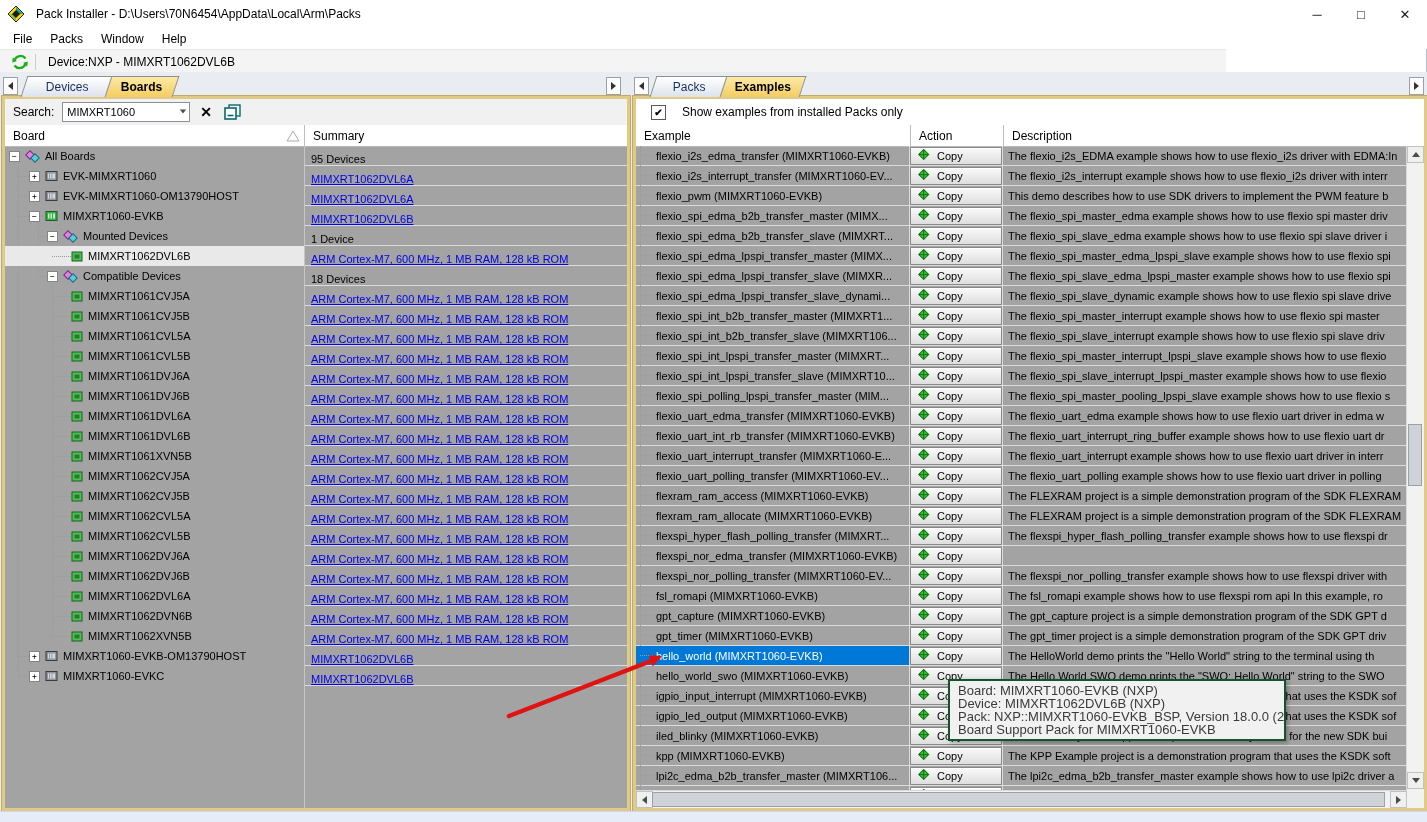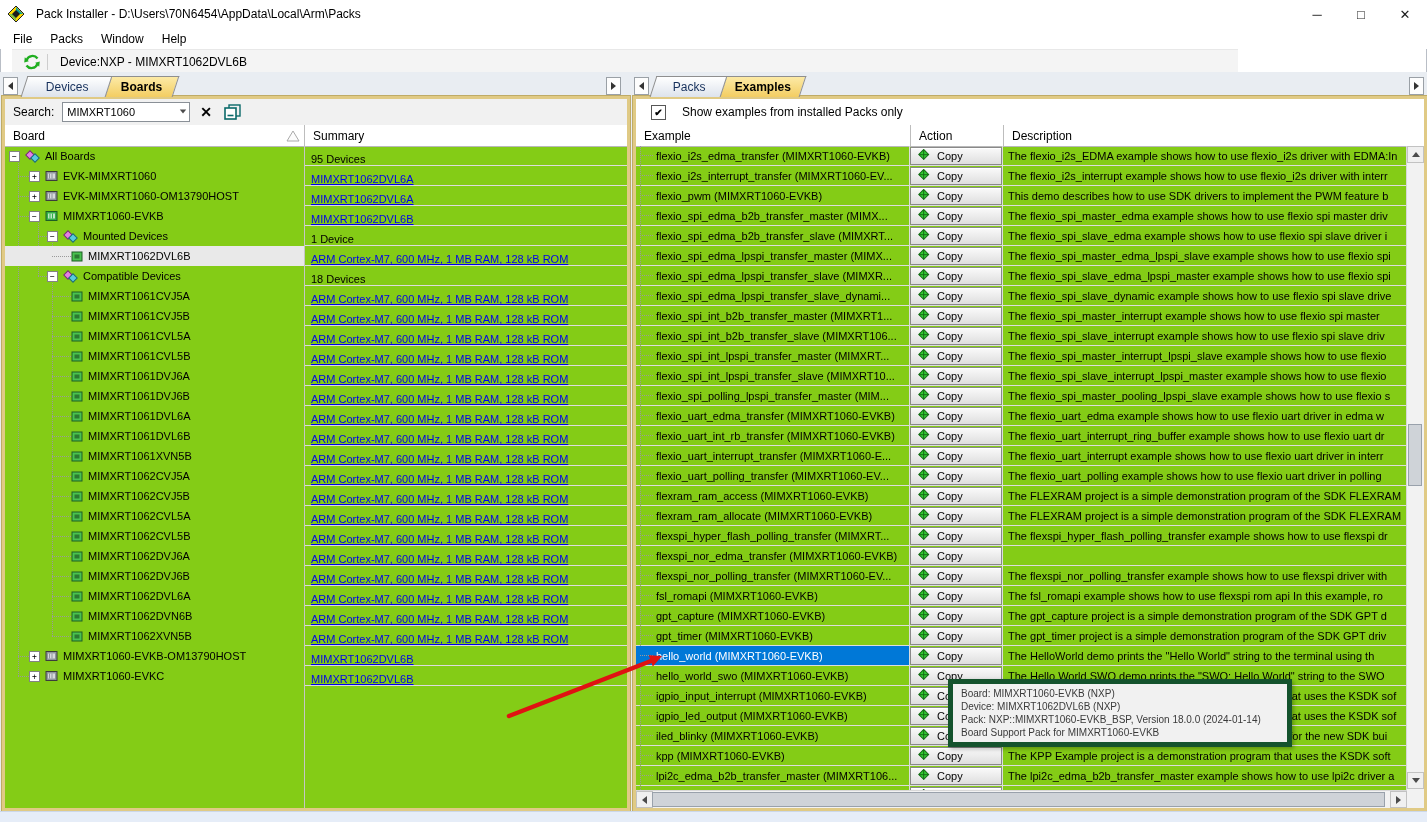--- a/index.html
+++ b/index.html
@@ -15,21 +15,21 @@
   .win-btn{top:0;width:44px;height:28px;display:flex;align-items:center;justify-content:center;
            font-size:13px;color:#1a1a1a}
   #btn-min{left:1295px}#btn-max{left:1339px}#btn-close{left:1383px}
 
   
   #menubar{left:0;top:28px;width:1427px;height:21px;display:flex;align-items:center;
            font-size:12px;padding-left:4px;background:#fff}
   .menu-item{padding:2px 9px}
 
   
-  #toolbar{left:12px;top:49px;width:1226px;height:23px;background:#f4f4f4;
+  #toolbar{left:0;top:49px;width:1226px;height:23px;background:#f4f4f4;
            border-top:1px solid #e8e8e8;border-bottom:1px solid #d2d2d2;
            display:flex;align-items:center;font-size:12px}
   #refresh-btn{margin-left:9px;width:22px;height:20px;display:flex;align-items:center;justify-content:center}
   .tb-sep{width:1px;height:16px;background:#cdcdcd;margin:0 6px 0 4px}
   #device-label{margin-left:6px}
   #device-value{margin-left:0}
 
   
   #workspace{left:0;top:72px;width:1427px;height:750px;background:#e9edf2}
   #bottom-strip{left:0;top:811px;width:1427px;height:11px;background:#e6edf8;border-top:1px solid #ccd8ea}
@@ -39,21 +39,21 @@
   #left-panel{left:2px;width:628px}
   #right-panel{left:633px;width:794px}
   .tabs-row{position:absolute;left:0;top:0;right:0;height:21px}
   .tab-scroll{position:absolute;top:2px;width:13px;height:16px;background:#fdfdfd;
               border:1px solid #9aa0a6;display:flex;align-items:center;justify-content:center}
   .tab{position:absolute;top:1px;height:20px;transform:skewX(-18deg);
        border:1px solid #8f8f8f;border-bottom:none;display:flex;align-items:center;justify-content:center}
   .tab>span{transform:skewX(18deg);font-size:12px;white-space:nowrap}
   .tab.inactive{background:linear-gradient(#ffffff,#dde3ec);color:#16305c;z-index:1}
   .tab.active{background:linear-gradient(#fceaa6,#f3cd62);color:#000;font-weight:bold;z-index:2}
-  .frame{position:absolute;left:0;right:0;top:21px;bottom:0;background:#84cc16;
+  .frame{position:absolute;left:0;right:0;top:21px;bottom:0;background:#a3a3a3;
          border:3px solid #e0ca85;box-shadow:0 0 0 1px #bfab66}
 
   
   .search-row{position:absolute;left:0;right:0;top:0;height:26px;background:#f1f1f1;
               border-bottom:1px solid #cfcfcf;display:flex;align-items:center;font-size:12px}
   #search-label{margin-left:8px}
   #search-combo{margin-left:8px;width:122px;height:18px;background:#fff;border:1px solid #8a9097;
                 display:flex;align-items:center;font-size:11px;padding-left:4px;position:relative}
   .combo-arrow{position:absolute;right:2px;top:6px}
   #search-clear{margin-left:10px;font-size:14px;font-weight:bold;line-height:14px}
@@ -111,22 +111,22 @@
   #h-right{top:0;bottom:0;right:0;width:15px}
   #h-thumb{position:absolute;top:1px;bottom:1px;left:16px;right:22px;background:#cfd3d8;border:1px solid #99a1ab}
   .tri-up{width:0;height:0;border-left:4px solid transparent;border-right:4px solid transparent;border-bottom:5px solid #4b4b4b}
   .tri-down{width:0;height:0;border-left:4px solid transparent;border-right:4px solid transparent;border-top:5px solid #4b4b4b}
   .tri-left{width:0;height:0;border-top:4px solid transparent;border-bottom:4px solid transparent;border-right:5px solid #4b4b4b}
   .tri-right{width:0;height:0;border-top:4px solid transparent;border-bottom:4px solid transparent;border-left:5px solid #4b4b4b}
   .tri-left-sm{width:0;height:0;border-top:4px solid transparent;border-bottom:4px solid transparent;border-right:5px solid #333}
   .tri-right-sm{width:0;height:0;border-top:4px solid transparent;border-bottom:4px solid transparent;border-left:5px solid #333}
 
   
-  #tooltip{left:948px;top:679px;width:318px;height:52px;background:#f1f1f1;border:5px solid #14532d;
-           box-shadow:2px 2px 4px rgba(0,0,0,.28);z-index:60;font-size:10px;color:#3a3a3a;
+  #tooltip{left:948px;top:679px;width:318px;height:52px;background:#f1f1f1;border:2px solid #14532d;
+           box-shadow:2px 2px 4px rgba(0,0,0,.28);z-index:60;font-size:13px;color:#3a3a3a;
            padding:3px 8px;display:flex;flex-direction:column;justify-content:flex-start;line-height:13px;white-space:nowrap;overflow:hidden}
   #arrow-svg{left:0;top:0;z-index:55;pointer-events:none}
 </style>
 </head>
 <body>
 
 <div class="abs" id="titlebar">
   <svg class="abs" id="app-icon" viewBox="0 0 16 16">
     <polygon points="8,0 16,8 8,16 0,8" fill="#ffd800" stroke="#222" stroke-width="1"></polygon>
     <polygon points="8,1 15,8 8,8" fill="#0aa29a"></polygon>

